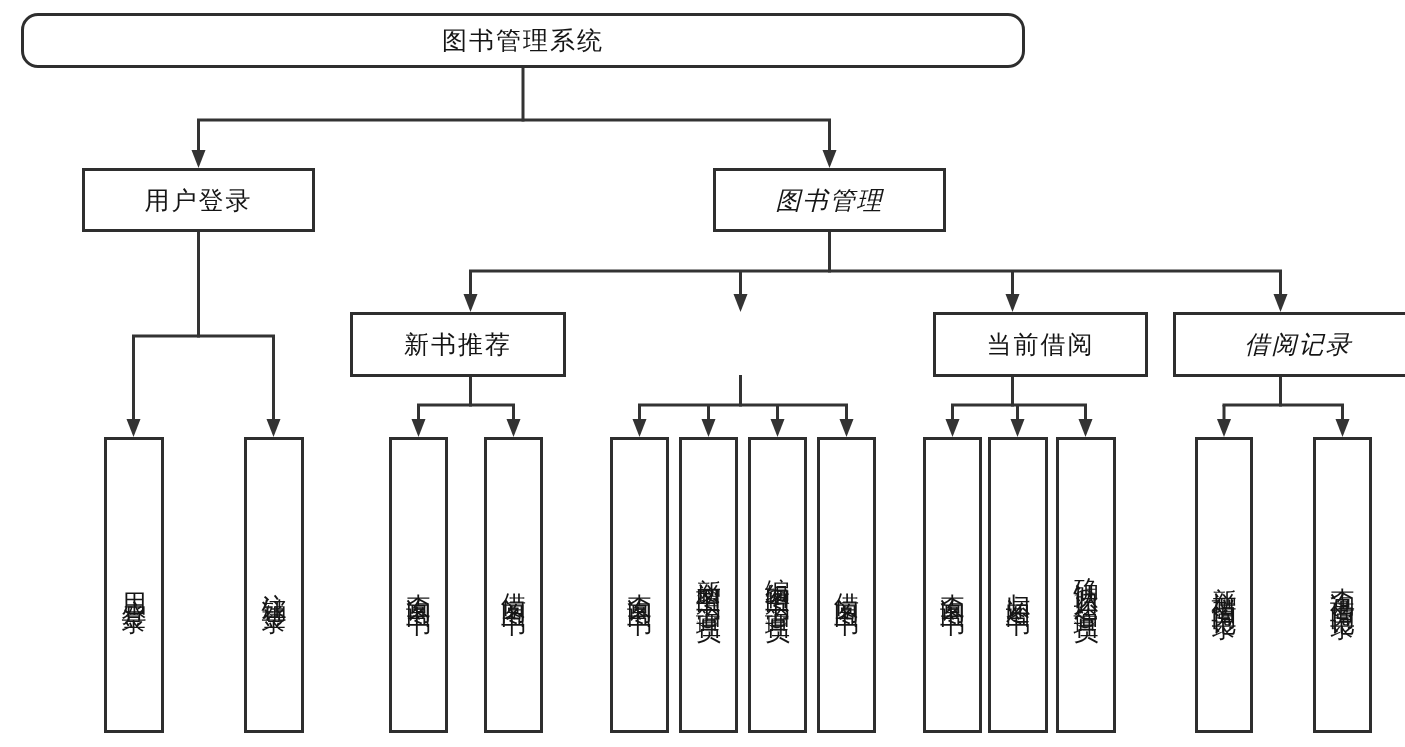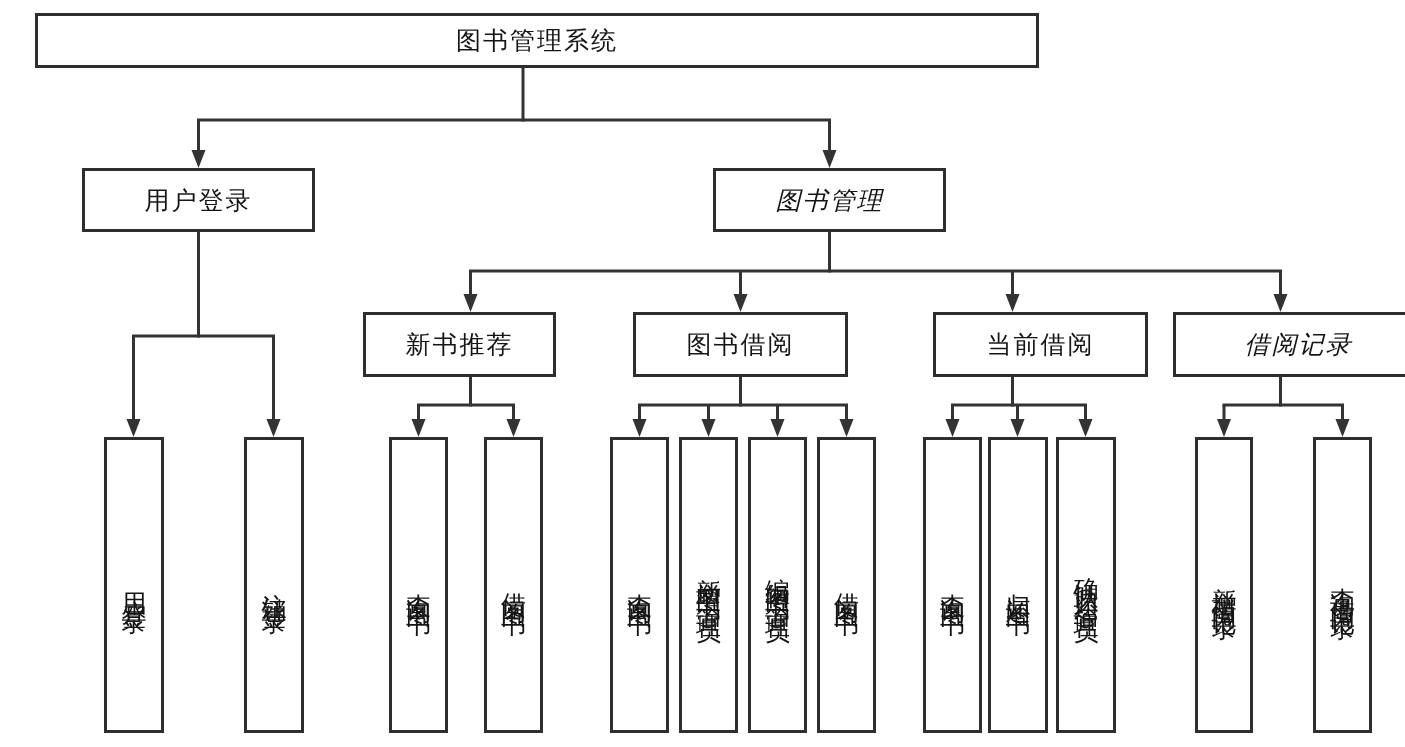--- a/index.html
+++ b/index.html
@@ -118,27 +118,26 @@
     <g>
       <line x1="1280.5" y1="375" x2="1280.5" y2="406.5"></line>
       <line x1="1222.5" y1="405" x2="1344" y2="405"></line>
       <line x1="1224" y1="405" x2="1224" y2="421"></line>
       <polygon points="1217,419 1231,419 1224,437" stroke="none"></polygon>
       <line x1="1342.5" y1="405" x2="1342.5" y2="421"></line>
       <polygon points="1335.5,419 1349.5,419 1342.5,437" stroke="none"></polygon>
     </g>
   </svg>
 
-  <div class="node" style="left:35px;top:13px;width:1004px;height:55px;">图书管理系统</div>
+  <div class="node" style="left:21px;top:13px;width:1004px;height:55px;border-radius:17px;">图书管理系统</div>
 
   <div class="node" style="left:82px;top:168px;width:233px;height:64px;">用户登录</div>
   <div class="node" style="left:713px;top:168px;width:233px;height:64px;font-style:italic;">图书管理</div>
 
-  <div class="node" style="left:363px;top:312px;width:193px;height:65px;">新书推荐</div>
-  <div class="node" style="left:633px;top:312px;width:215px;height:65px;">图书借阅</div>
+  <div class="node" style="left:350px;top:312px;width:216px;height:65px;">新书推荐</div>
   <div class="node" style="left:905px;top:312px;width:215px;height:65px;margin-left:28px;">当前借阅</div>
   <div class="node" style="left:1173px;top:312px;width:251px;height:65px;font-style:italic;">借阅记录</div>
 
   <div class="node leaf" style="left:104px;top:437px;width:60px;height:296px;">用户登录</div>
   <div class="node leaf" style="left:244px;top:437px;width:60px;height:296px;">注销登录</div>
 
   <div class="node leaf" style="left:389px;top:437px;width:59px;height:296px;">查询图书</div>
   <div class="node leaf" style="left:484px;top:437px;width:59px;height:296px;">借阅图书</div>
 
   <div class="node leaf" style="left:610px;top:437px;width:59px;height:296px;">查询图书</div>

